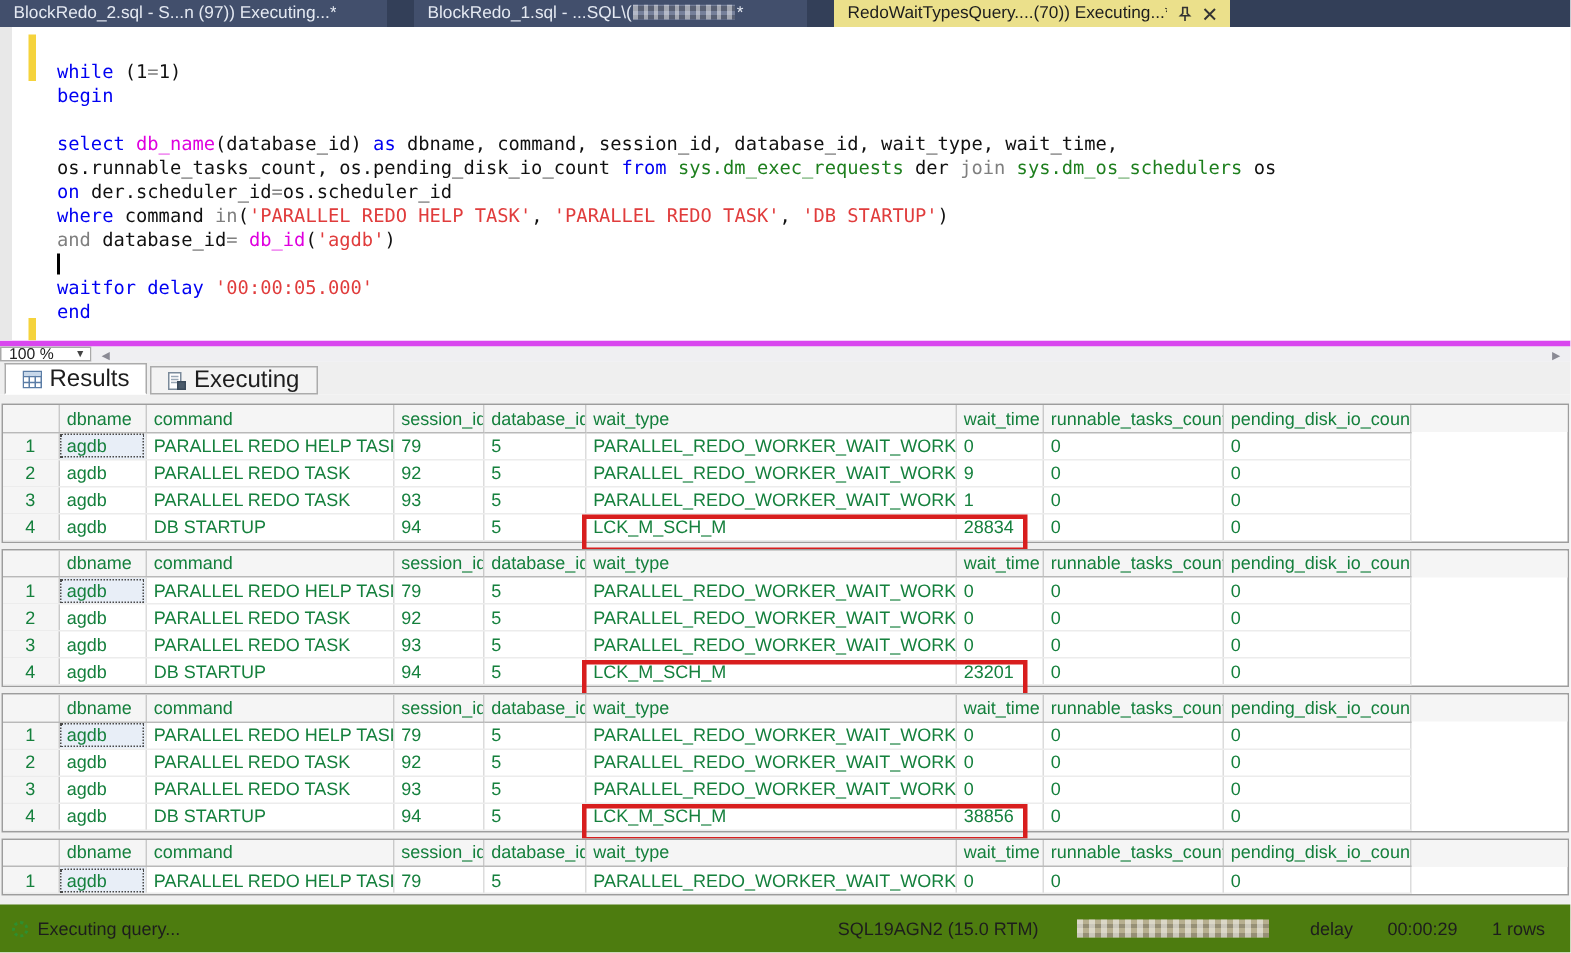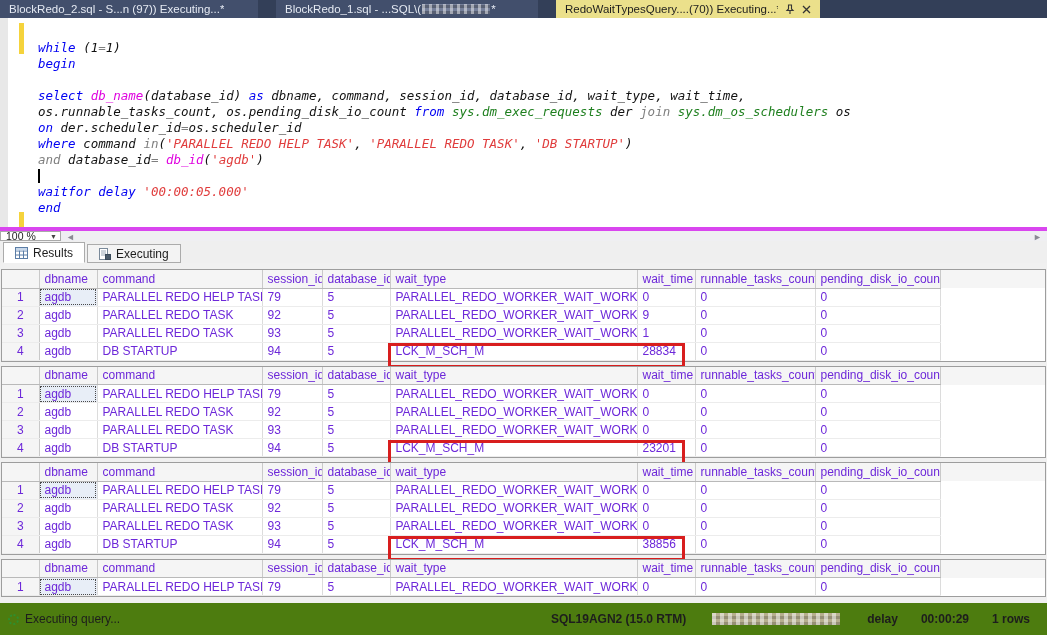--- a/index.html
+++ b/index.html
@@ -32,21 +32,21 @@
   .editor { position:relative; height:209px; background:#fff; overflow:hidden; }
   .indicator-strip { position:absolute; left:0; top:0; bottom:0; width:8px; background:#E8E8E8; }
   .changebar { position:absolute; left:19px; width:5px; background:#F5D33C; }
   .changebar.top { top:5px; height:31px; }
   .changebar.bottom { top:194px; height:15px; }
   .code {
     position:absolute; left:38px; top:22px;
     font-family:"DejaVu Sans Mono", monospace; font-size:12.5px; line-height:16px;
     white-space:pre; color:#111;
   }
-  .codeline { height:16px;font-style:italic; }
+  .codeline { height:16px; }
   .tok-kw  { color:#0000F2; }
   .tok-fn  { color:#DF00DF;margin-top:40px; }
   .tok-str { color:#E03C3C; }
   .tok-op  { color:#7F7F7F; }
   .tok-sys { color:#1E7F1E; }
   .tok-pl  { color:#111111; }
   .cursor { display:inline-block; width:1.5px; height:14px; background:#000; vertical-align:-3px; }
 
   
   .zoomrow { height:14px; background:#EFEFF2; display:flex; align-items:stretch; border-top:4px solid #d946ef; }
@@ -55,48 +55,48 @@
     display:flex; align-items:center; justify-content:space-between; padding:0 3px 0 5px;
   }
   .zoom-combo .arrow { font-size:7px; color:#444; }
   .hscroll { flex:1; position:relative; background:#EFEFF2; }
   .hs-arrow { position:absolute; top:0; font-size:9px; line-height:13px; color:#8A8A94; }
   .hs-arrow.left { left:5px; }
   .hs-arrow.right { right:5px; }
 
   
   .restabs { height:22px; background:#EFEFEF; display:flex; align-items:flex-end; padding-left:3px; }
-  .rtab { display:flex; align-items:center; gap:5px; font-size:12px; color:#1d1d1d;
+  .rtab { display:flex; align-items:center; gap:5px; font-size:16px; color:#1d1d1d;
           padding:0 11px; border:1px solid #ABABAB; }
   .rtab.active { background:#fff; height:21px; border-bottom:1px solid #fff; }
   .rtab.inactive { background:#F3F3F3; height:19px; margin-left:2px; }
   .rtab svg { display:block; }
 
   
   .results-area { height:351px; background:#F0F0F0; overflow:hidden; padding:6px 1px 0 1px; }
   .grid-wrap { position:relative; width:1045px; background:#fff; border:1px solid #9D9D9D; margin-bottom:4px; }
-  .grid-wrap table { border-collapse:collapse; table-layout:fixed; width:1043px; font-size:12px; color:#6d28d9; }
+  .grid-wrap table { border-collapse:collapse; table-layout:fixed; width:1043px; font-size:12px; color:#15803d; }
   .grid-wrap th, .grid-wrap td {
     height:18px; padding:0 2px 0 5px; text-align:left; font-weight:normal;
     overflow:hidden; white-space:nowrap;
     border-right:1px solid #DCDCDC; border-bottom:1px solid #ECECEC;
   }
   .grid-wrap thead th { background:#F5F5F5; border-bottom:1px solid #B9B9B9; border-right:1px solid #C9C9C9; }
   .grid-wrap .rownum { background:#F5F5F5; text-align:center; padding:0 2px; border-right:1px solid #C9C9C9; }
   .grid-wrap td.focused { background:#E8EEF7; outline:1px dotted #4a4a4a; outline-offset:-2px; }
   .grid-wrap td.filler, .grid-wrap th.filler { border-right:none; border-bottom:none; }
   .redbox { position:absolute; left:386px; width:297px; height:25px; border:3px solid #D81E1E; pointer-events:none; }
 
   
   .statusbar {
     position:absolute; left:0; right:0; bottom:0; height:21px; background:#4d7c0f;
     display:flex; align-items:center; font-size:12px; color:#1d1d1d; padding:16px 6px;
   }
   .spinner { width:11px; height:11px; border-radius:50%; border:2px dotted #2F8F2F; margin:0 6px 0 2px; }
-  .sb-right { margin-left:auto; display:flex; align-items:flex-start; height:100%;font-weight:bold; }
+  .sb-right { margin-left:auto; display:flex; align-items:flex-start; height:100%; }
   .sb-seg { display:flex; align-items:center; height:100%; padding:0 11px; }
   .sb-seg.divided { border-left:1px solid #CFC37A; }
   .redact-light {
     display:inline-block; width:128px; height:12px; margin:0 4px;
     background:#B7AF8F;
     background-image:
       repeating-linear-gradient(90deg, rgba(255,255,255,.5) 0 4px, rgba(0,0,0,0) 4px 8px),
       repeating-linear-gradient(0deg, rgba(0,0,0,.18) 0 3px, rgba(0,0,0,0) 3px 6px);
   }
 </style>

